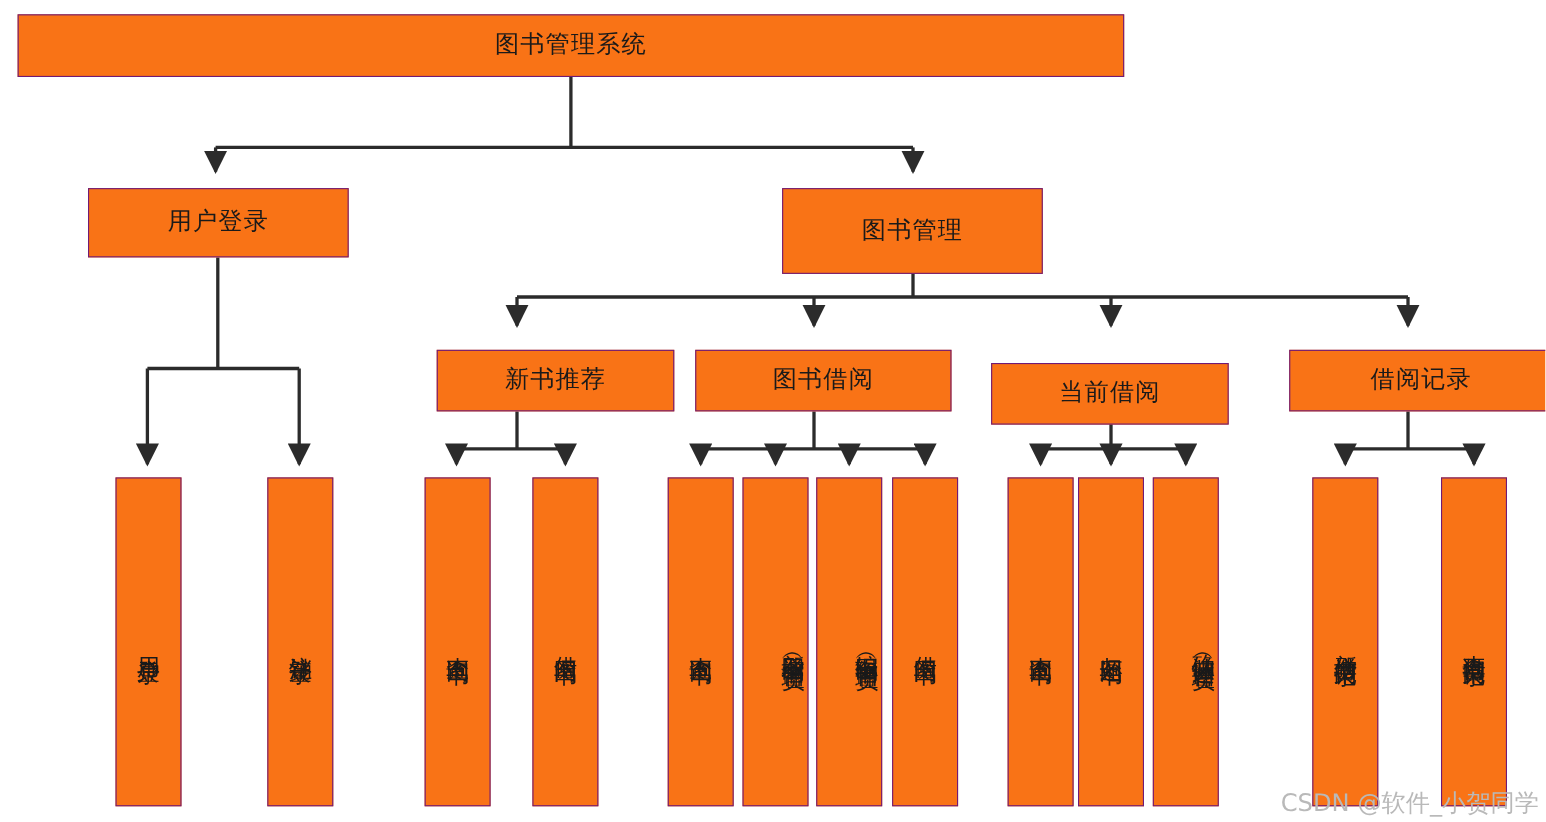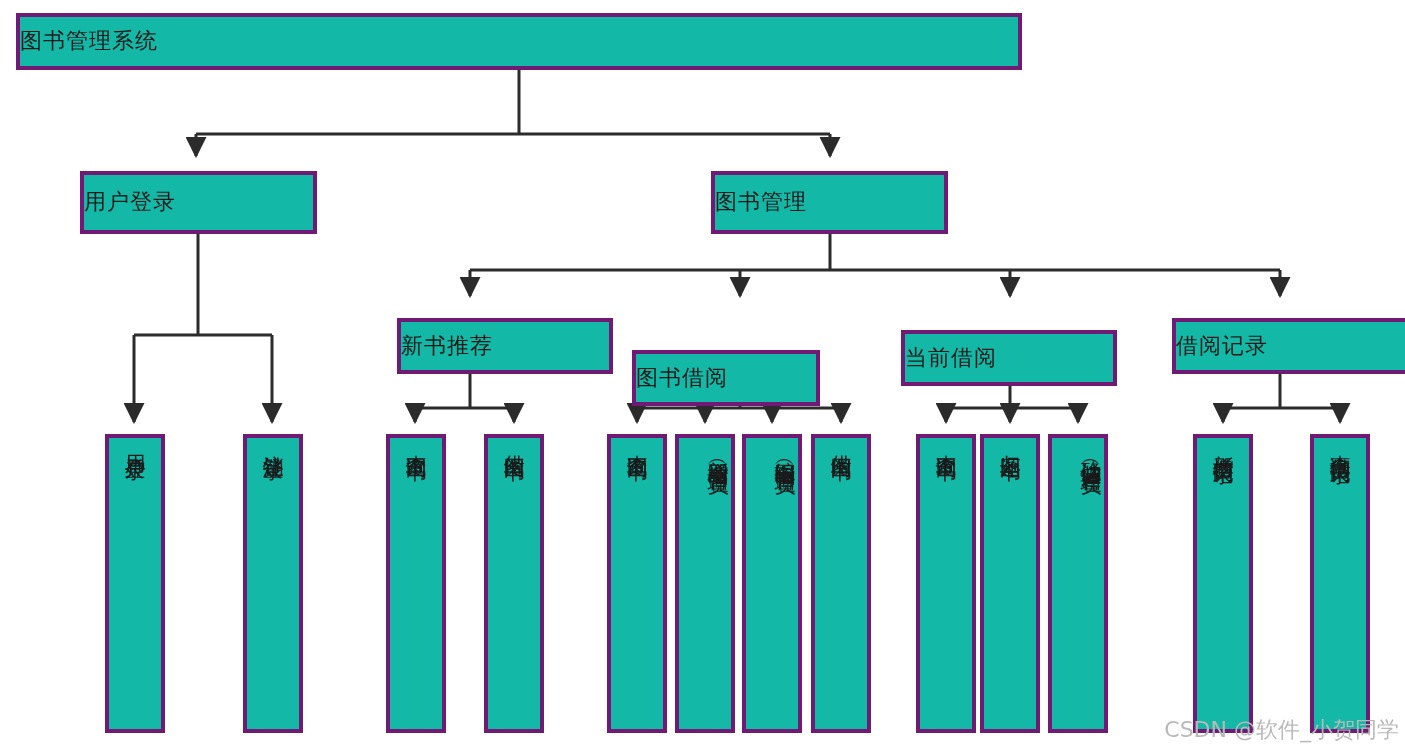--- a/index.html
+++ b/index.html
@@ -21,25 +21,25 @@
     position: absolute;
     left: 0;
     top: 0;
     width: 1405px;
     height: 747px;
     pointer-events: none;
   }
   .node {
     position: absolute;
     box-sizing: border-box;
-    background: #14b8a6;
-    border: 4px solid #701a75;
+    background: #f97316;
+    border: 1px solid #701a75;
     display: flex;
     align-items: center;
-    justify-content: flex-start;
+    justify-content: center;
     color: #1a1a1a;
     z-index: 2;
   }
   .node.horiz {
     font-size: 22px;
     letter-spacing: 1px;
     line-height: 1.2;
   }
   .node.vert {
     writing-mode: vertical-rl;
@@ -124,28 +124,28 @@
     </g>
   </svg>
 
   <div class="node horiz" style="left:16px; top:13px; width:1006px; height:57px;">
     <span class="node-label">图书管理系统</span>
   </div>
 
   <div class="node horiz" style="left:80px; top:171px; width:237px; height:63px;">
     <span class="node-label">用户登录</span>
   </div>
-  <div class="node horiz" style="left:711px; top:171px; width:237px; height:63px;">
+  <div class="node horiz" style="left:711px; top:171px; width:237px; height:78px;">
     <span class="node-label">图书管理</span>
   </div>
 
   <div class="node horiz" style="left:362px; top:318px; width:216px; height:56px;margin-left:35px;">
     <span class="node-label">新书推荐</span>
   </div>
-  <div class="node horiz" style="left:632px; top:318px; width:188px; height:56px;margin-top:32px;">
+  <div class="node horiz" style="left:632px; top:318px; width:233px; height:56px;">
     <span class="node-label">图书借阅</span>
   </div>
   <div class="node horiz" style="left:901px; top:330px; width:216px; height:56px;">
     <span class="node-label">当前借阅</span>
   </div>
   <div class="node horiz" style="left:1172px; top:318px; width:240px; height:56px;">
     <span class="node-label">借阅记录</span>
   </div>
 
   <div class="node vert centered" style="left:105px; top:434px; width:60px; height:299px;">

